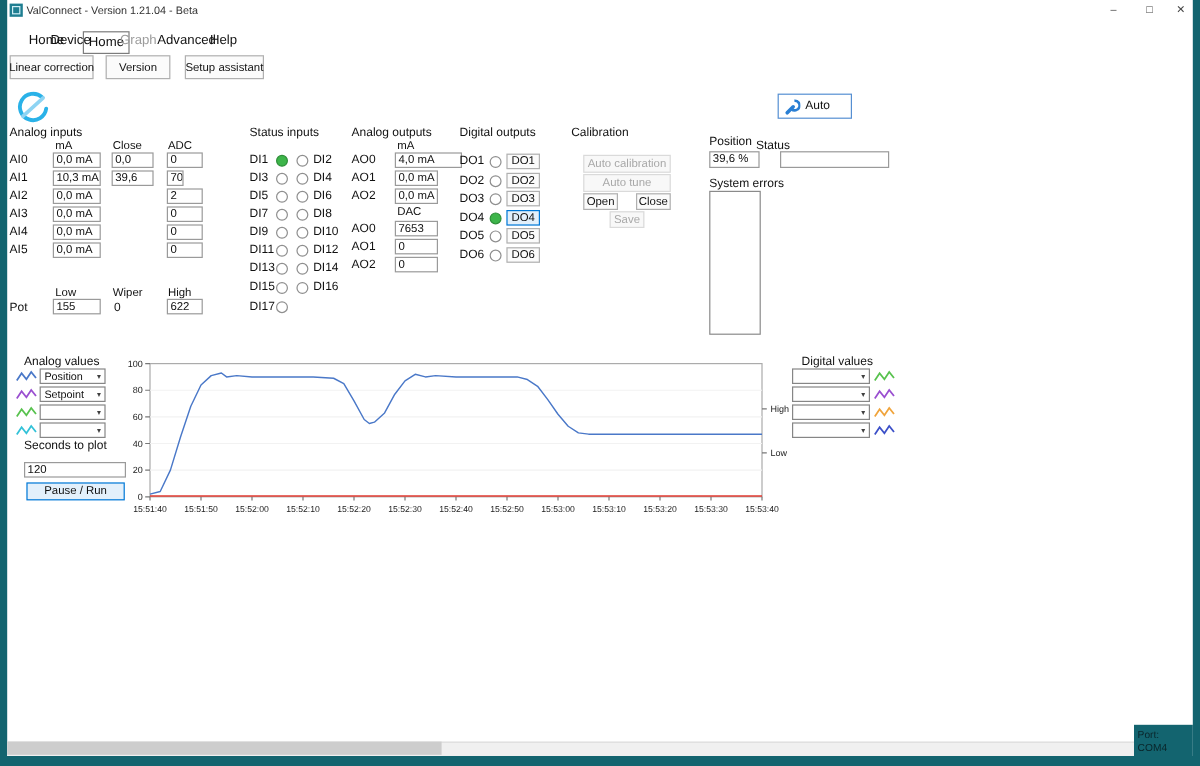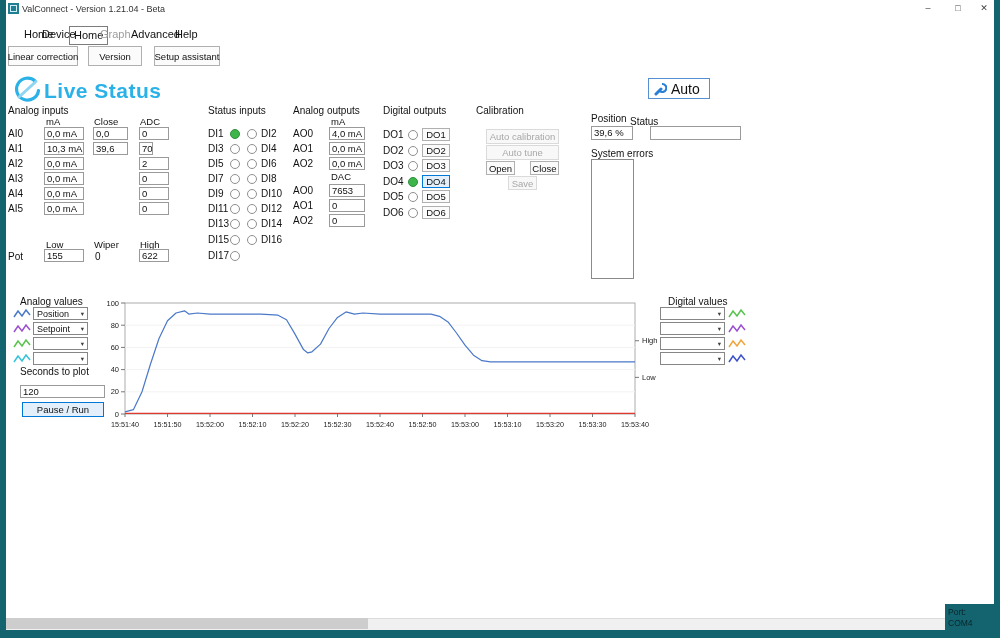--- a/index.html
+++ b/index.html
@@ -16,21 +16,21 @@
   .circle.on{background:#3db54a;border-color:#2f8f3a}
   .combo{position:absolute;box-sizing:border-box;background:#fff;border:1px solid #868686;font-size:9px;color:#111;display:flex;align-items:center;padding:0 3px;height:13px}
   .combo .arr{margin-left:auto;font-size:6.5px;color:#404040}
   .mi{position:absolute;top:26px;font-size:11px;color:#111;padding:2px 4px;line-height:13px;white-space:nowrap}
   .mi.active{border:1px solid #7c7c7c}
   .mi.dis{color:#9c9c9c}
   .tbtitle{position:absolute;left:22px;top:4px;font-size:9px;color:#333;white-space:nowrap}
   .wc{position:absolute;top:1px;width:24px;height:14px;display:flex;align-items:center;justify-content:center;font-size:9px;color:#444}
   .pagetitle{position:absolute;left:44px;top:79px;font-size:21px;font-weight:bold;color:#2ab2e8;letter-spacing:.5px}
   .seclbl{position:absolute;font-size:10px;color:#111;white-space:nowrap}
-  .autobtn{border-color:#568fd2;background:#fff;gap:4px;padding-left:4px;justify-content:flex-start;font-size:14px}
+  .autobtn{border-color:#568fd2;background:#fff;gap:4px;padding-left:4px;justify-content:flex-start;font-size:10px}
   svg{display:block}
   .iconbox{position:absolute}
   .porttxt{font-size:8.5px;color:#0a262b;line-height:10px;position:absolute;white-space:nowrap}
 </style>
 </head>
 <body>
 
 <div id="stage">
   <div class="window"></div>
 
@@ -50,21 +50,20 @@
   <div class="mi" style="left:171px">Help</div>
 
   <div class="btn" style="left:8px;top:46px;width:70px;height:20px">Linear correction</div>
   <div class="btn" style="left:88px;top:46px;width:54px;height:20px">Version</div>
   <div class="btn" style="left:154px;top:46px;width:66px;height:20px">Setup assistant</div>
 
   <svg class="iconbox" style="left:11px;top:76px" width="31" height="29" viewBox="0 0 31 29">
     <path d="M24 5 A11 11 0 1 0 27.5 14.5" fill="none" stroke="#2ab2e8" stroke-width="3.2" stroke-linecap="round"></path>
     <path d="M8 21 L25 5.5" stroke="#8ed4f3" stroke-width="3" stroke-linecap="round"></path>
   </svg>
-  <div class="pagetitle">Live Status</div>
   <div class="btn autobtn" style="left:648px;top:78px;width:62px;height:21px">
     <svg width="14" height="14" viewBox="0 0 14 14">
       <path d="M3 12 L8 7" stroke="#2a7fd4" stroke-width="3" stroke-linecap="round"></path>
       <path d="M9 2 A4 4 0 1 1 6.5 8.8" fill="none" stroke="#2a7fd4" stroke-width="2.2"></path>
     </svg>
     <span>Auto</span>
   </div>
 
   <div class="seclbl" style="left:8px;top:105px">Analog inputs</div>
   <div class="colh" style="left:46px;top:117px">mA</div>
@@ -138,21 +137,21 @@
   <span class="circle" style="left:247px;top:204px"></span>
   <div class="lbl" style="left:261px;top:203px">DI12</div>
   <span class="circle" style="left:247px;top:219px"></span>
   <div class="lbl" style="left:261px;top:218px">DI14</div>
   <span class="circle" style="left:247px;top:235px"></span>
   <div class="lbl" style="left:261px;top:234px">DI16</div>
 
   <div class="seclbl" style="left:293px;top:105px">Analog outputs</div>
   <div class="colh" style="left:331px;top:117px">mA</div>
   <div class="lbl" style="left:293px;top:128px">AO0</div>
-  <div class="field" style="left:329px;top:127px;width:36px">4,0 mA</div>
+  <div class="field" style="left:329px;top:127px;width:56px">4,0 mA</div>
   <div class="lbl" style="left:293px;top:143px">AO1</div>
   <div class="field" style="left:329px;top:142px;width:36px">0,0 mA</div>
   <div class="lbl" style="left:293px;top:158px">AO2</div>
   <div class="field" style="left:329px;top:157px;width:36px">0,0 mA</div>
   <div class="colh" style="left:331px;top:172px">DAC</div>
   <div class="lbl" style="left:293px;top:185px">AO0</div>
   <div class="field" style="left:329px;top:184px;width:36px">7653</div>
   <div class="lbl" style="left:293px;top:200px">AO1</div>
   <div class="field" style="left:329px;top:199px;width:36px">0</div>
   <div class="lbl" style="left:293px;top:215px">AO2</div>

